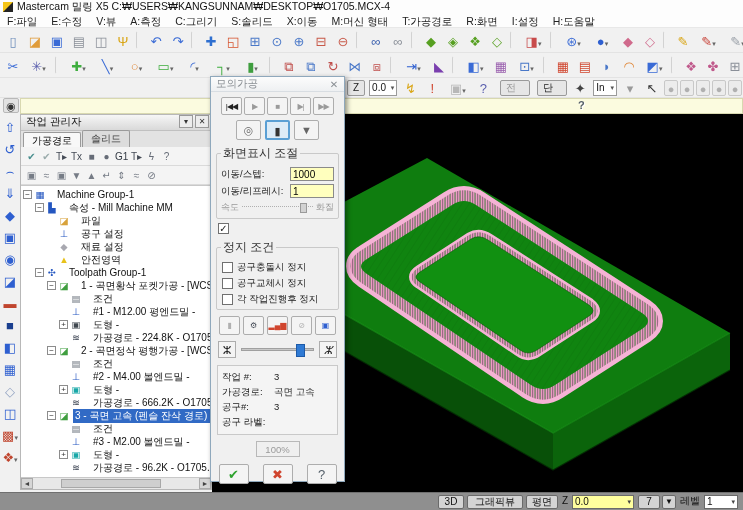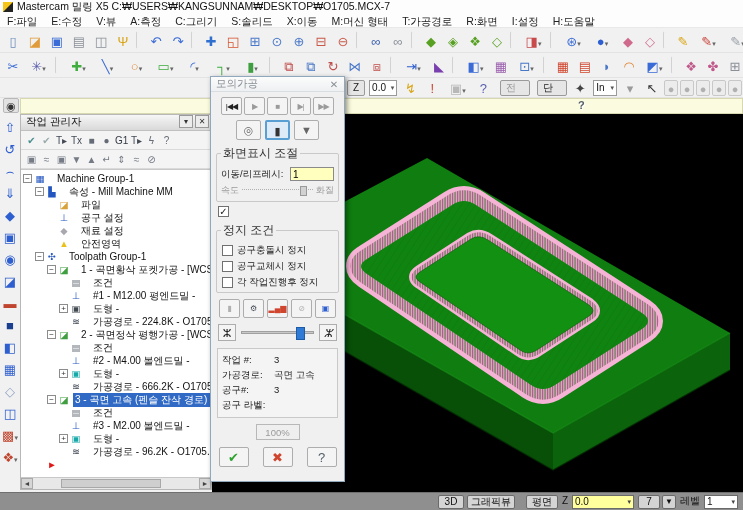--- a/index.html
+++ b/index.html
@@ -128,21 +128,21 @@
   .stlabel { color:#101010; }
   #st-z-combo { background:#ffff9e; border:1px solid #6a6a6a; display:flex; align-items:center; padding:0 2px; }
   #st-z-combo .arrow, #st-level-combo .arrow { margin-left:auto; font-size:7px; color:#444; }
   #st-level-combo { background:#fff; border:1px solid #6a6a6a; display:flex; align-items:center; padding:0 2px; }
 </style>
 </head>
 <body>
 
 <div id="titlebar">
   <span id="app-icon"></span>
-  <span>Mastercam 밀링 X5   C:₩USERS₩KANGSUNNAM₩DESKTOP₩O1705.MCX-7</span>
+  <span>Mastercam 밀링 X5   C:₩USERS₩KANGSUNNAM₩DESKTOP₩O1705.MCX-4</span>
 </div>
 
 <div id="menubar">
 
 <span class="menu-item">F:파일</span>
     <span class="menu-item">E:수정</span>
     <span class="menu-item">V:뷰</span>
     <span class="menu-item">A:측정</span>
     <span class="menu-item">C:그리기</span>
     <span class="menu-item">S:솔리드</span>
@@ -326,20 +326,25 @@
     <path d="M208,158 L259,125 Q267,120 276,126 L377,191 Q385,197 377,202 L325,236 Q316,242 308,236 L208,168 Q200,163 208,158 Z" fill="none" stroke="#0a5a0a" stroke-width="1" opacity="0.6"></path>
   </svg>
 </div>
 
 <div id="manager">
   <div id="mgr-header">
     <span>작업 관리자</span>
     <span class="hbtn" style="margin-left:auto">▾</span>
     <span class="hbtn">✕</span>
   </div>
+  <div id="mgr-tabs">
+
+  <span class="mtab active">가공경로</span>
+      <span class="mtab">솔리드</span>
+    </div>
   <div class="mgr-tb">
 
   <span class="tbi small" style="color: rgb(74, 143, 143);">✔</span>
       <span class="tbi small" style="color: rgb(154, 171, 171);">✔</span>
       <span class="tbi small" style="color: rgb(68, 74, 85);">T▸</span>
       <span class="tbi small" style="color: rgb(68, 74, 85);">Tx</span>
       <span class="tbi small" style="color: rgb(102, 108, 119);">■</span>
       <span class="tbi small" style="color: rgb(102, 108, 119);">●</span>
       <span class="tbi small" style="color: rgb(51, 58, 68);">G1</span>
       <span class="tbi small" style="color: rgb(68, 74, 85);">T▸</span>
@@ -543,20 +548,24 @@
     </div>
   <div id="modes" class="row-c">
 
   <span class="dbtn">◎</span>
       <span class="dbtn sel">▮</span>
       <span class="dbtn">▼</span>
     </div>
   <fieldset>
     <legend>화면표시 조절</legend>
     <div class="frow">
+      <label>이동/스텝:</label>
+      <input class="yinput" value="1000" style="">
+    </div>
+    <div class="frow">
       <label>이동/리프레시:</label>
       <input class="yinput" value="1" style="">
     </div>
     <div class="slider-mini">
       <span>속도</span>
       <span class="mini-track">
           <span class="mini-thumb"></span>
         </span>
       <span>화질</span>
     </div>
@@ -624,21 +633,21 @@
   <div id="pct-box">100%</div>
   <div id="dlg-bottom" class="row-c">
     <span class="dbtn" style="color:#2fa32f">✔</span>
     <span class="dbtn" style="color:#d0452e">✖</span>
     <span class="dbtn" style="color:#55606a">?</span>
   </div>
 </div>
 
 <div id="statusbar">
   <span class="st stbtn" style="left:438px;width:26px">3D</span>
-  <span class="st stbtn" style="left:467px;width:48px">그래픽뷰</span>
+  <span class="st stbtn" style="left:467px;width:56px">그래픽뷰</span>
   <span class="st stbtn" style="left:526px;width:32px">평면</span>
   <span class="st stlabel" style="left:562px">Z</span>
   <span class="st" id="st-z-combo" style="left:572px;width:62px">
     <span>0.0</span>
       <span class="arrow">▾</span>
   </span>
   <span class="st stbtn" style="left:638px;width:22px">7</span>
   <span class="st stbtn" style="left:662px;width:14px;font-size:8px">▼</span>
   <span class="st stlabel" style="left:680px">레벨</span>
   <span class="st" id="st-level-combo" style="left:704px;width:34px">

